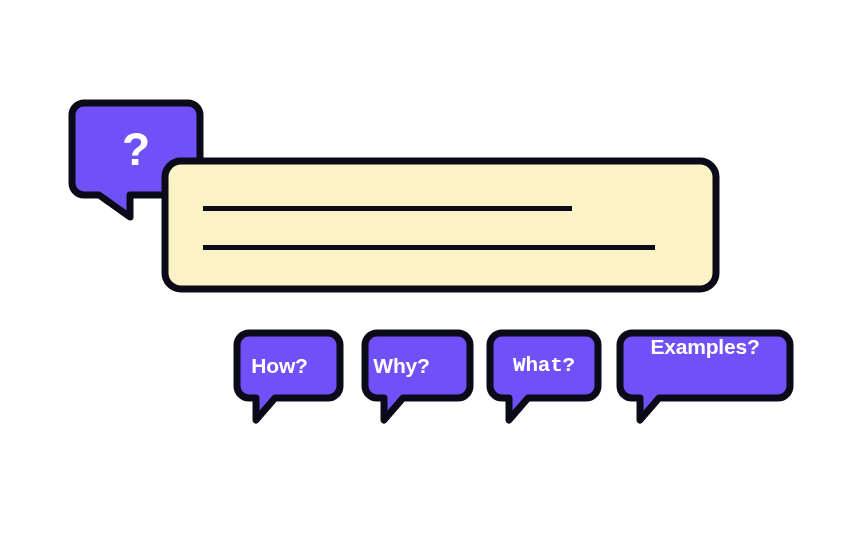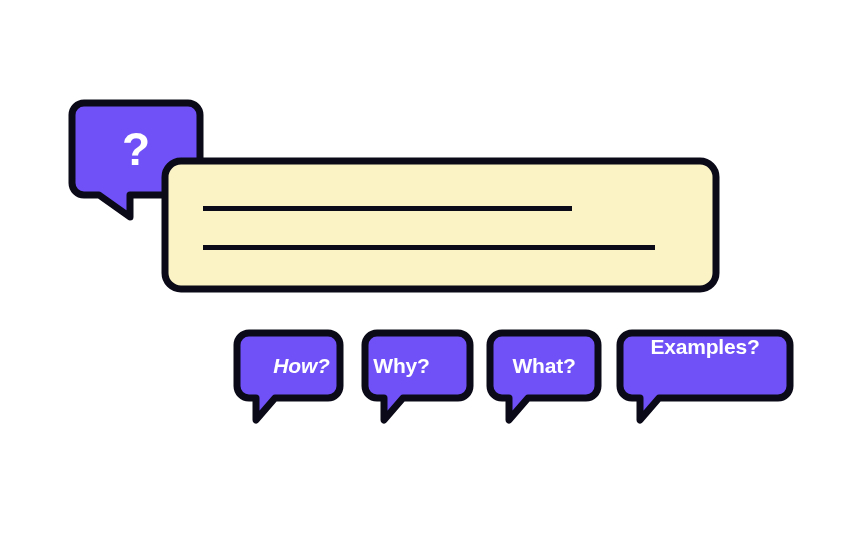--- a/index.html
+++ b/index.html
@@ -48,23 +48,23 @@
     height: 92px;
     font-size: 46px;
     line-height: 1;
   }
 
   .chip-label {
     font-size: 21px;
     letter-spacing: -0.2px;
   }
 
-  #chip-label-0 { left: 250px; top: 333px; width: 103px; height: 65px; font-style: italic; }
+  #chip-label-0 { left: 228px; top: 333px; width: 103px; height: 65px; }
   #chip-label-1 { left: 349px; top: 333px; width: 105px; height: 65px; }
-  #chip-label-2 { left: 490px; top: 333px; width: 108px; height: 65px; }
+  #chip-label-2 { left: 490px; top: 333px; width: 108px; height: 65px; font-family: Liberation Mono, monospace; }
   #chip-label-3 { left: 620px; top: 314px; width: 170px; height: 65px; }
 </style>
 </head>
 <body>
 
 <div class="canvas">
   <svg viewBox="0 0 864 540" xmlns="http://www.w3.org/2000/svg">
 
     <g>
       <path d="M 84,103

